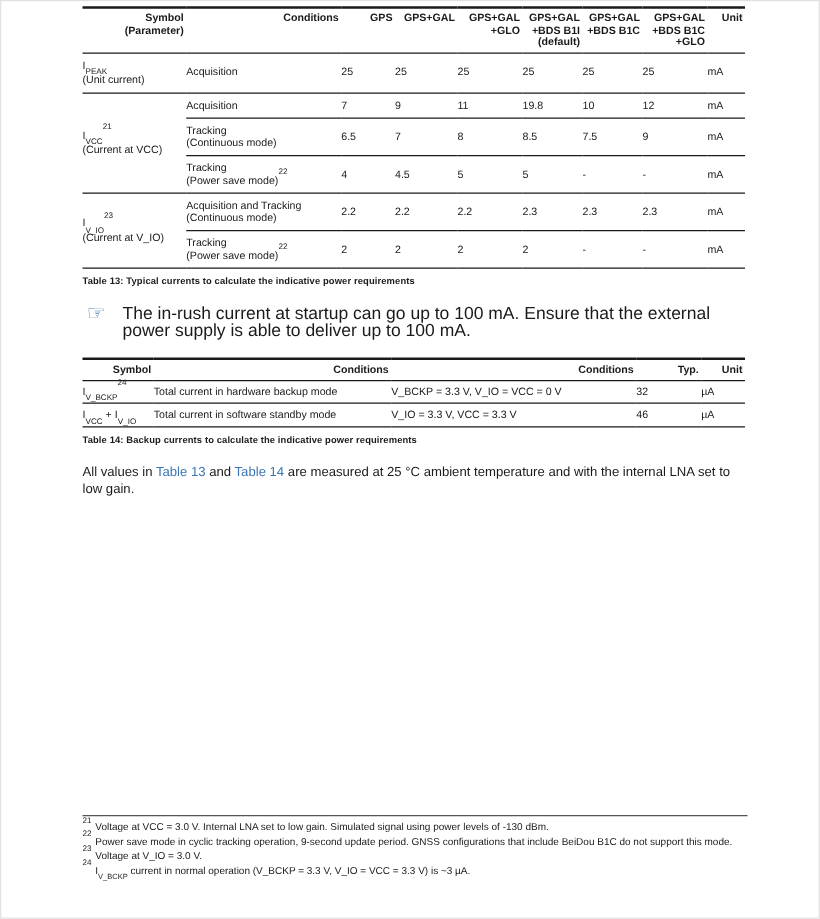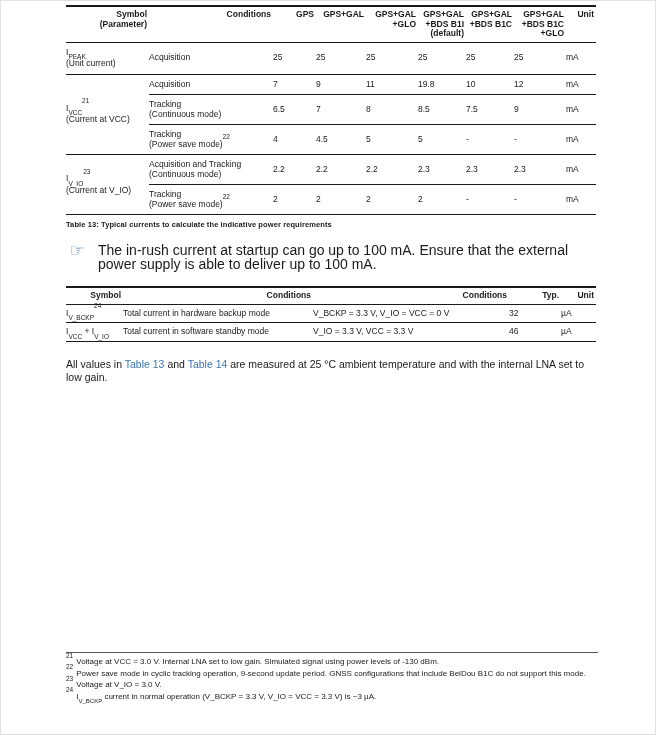--- a/index.html
+++ b/index.html
@@ -217,20 +217,21 @@
         </tr>
         <tr>
           <td><span>I</span><sub class="sym">VCC</sub><sup class="fnref"></sup><span> + </span><span>I</span><sub class="sym">V_IO</sub></td>
           <td>Total current in software standby mode</td>
           <td>V_IO = 3.3 V, VCC = 3.3 V</td>
           <td>46</td>
           <td>µA</td>
         </tr>
       </tbody>
     </table>
+    <div class="caption">Table 14: Backup currents to calculate the indicative power requirements</div>
 
     <p class="para first"><span>All values in </span><a class="doclink">Table 13</a><span> and </span><a class="doclink">Table 14</a><span> are measured at 25 °C ambient temperature and with the internal LNA set to low gain.</span></p>
 
   </div>
 
   <div class="footnotes">
     <div class="fn"><sup>21</sup><span></span><sub></sub><span>Voltage at VCC = 3.0 V. Internal LNA set to low gain. Simulated signal using power levels of -130 dBm.</span></div>
     <div class="fn"><sup>22</sup><span></span><sub></sub><span>Power save mode in cyclic tracking operation, 9-second update period. GNSS configurations that include BeiDou B1C do not support this mode.</span></div>
     <div class="fn"><sup>23</sup><span></span><sub></sub><span>Voltage at V_IO = 3.0 V.</span></div>
     <div class="fn"><sup>24</sup><span>I</span><sub>V_BCKP</sub><span> current in normal operation (V_BCKP = 3.3 V, V_IO = VCC = 3.3 V) is ~3 µA.</span></div>

